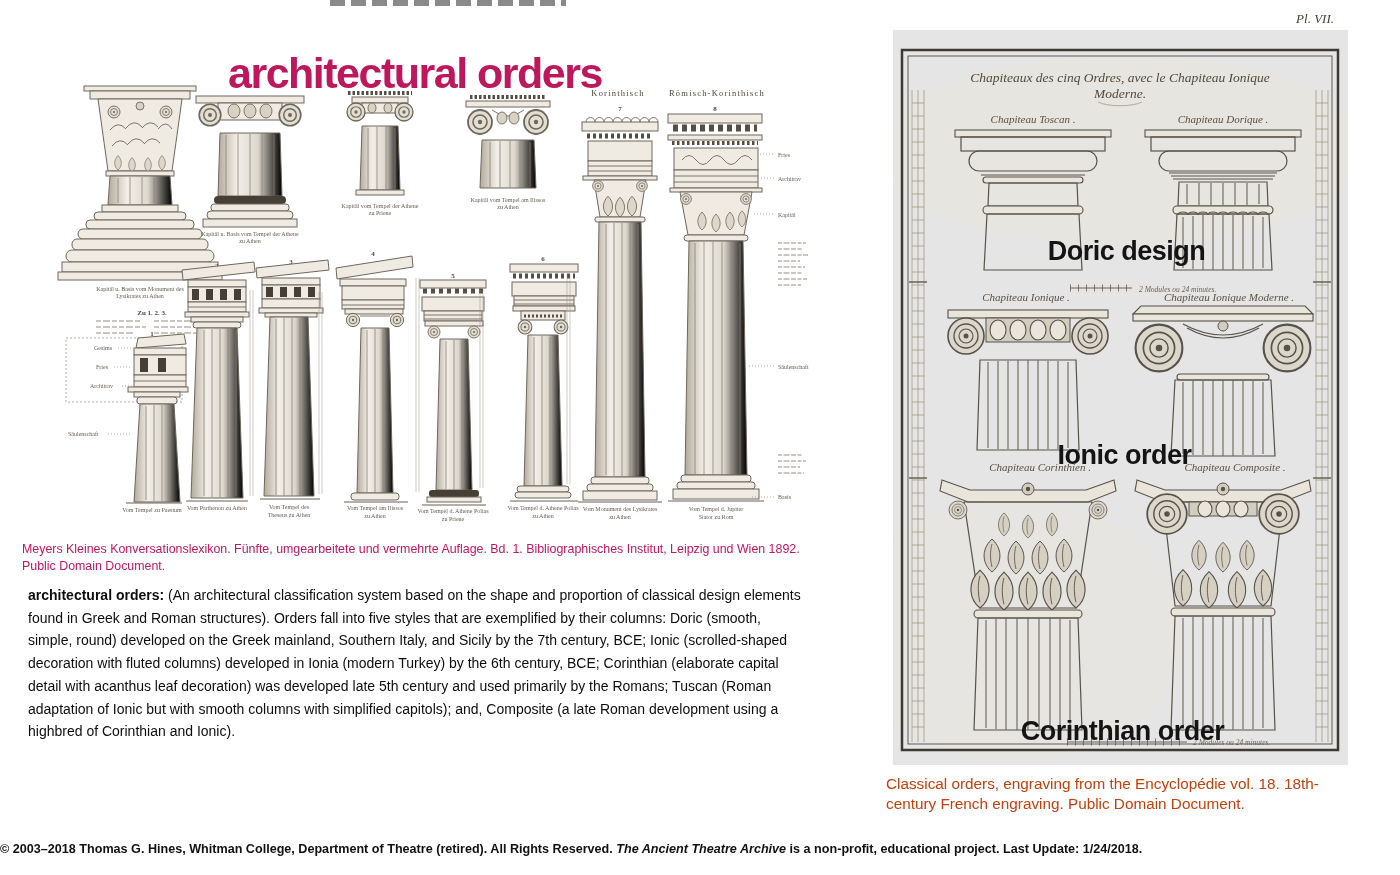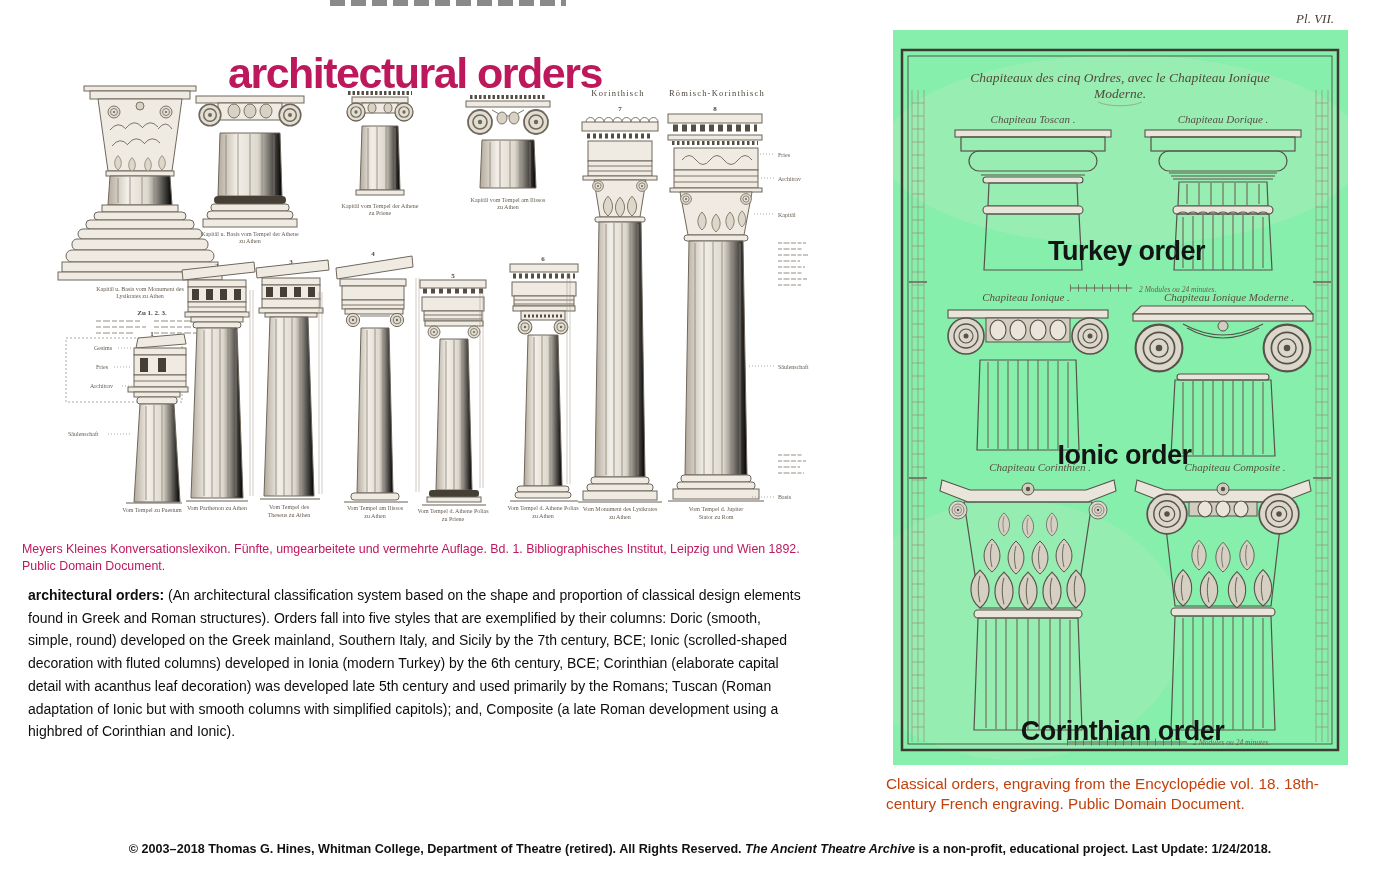--- a/index.html
+++ b/index.html
@@ -8,30 +8,30 @@
   .crop-smudge{position:absolute;left:330px;top:0;width:236px;height:6px;opacity:.55;
         background:repeating-linear-gradient(90deg,#2a2a2a 0 15px,transparent 15px 21px)}
   .title{position:absolute;left:228px;top:20px;font-size:43px;font-weight:700;
         letter-spacing:-1.5px;color:#be185d}
   .left-plate{position:absolute;left:30px;top:78px;width:830px;height:448px}
   .left-caption{position:absolute;left:22px;top:529px;width:812px;font-size:12.4px;
         line-height:1.34;color:#be185d}
   .description{position:absolute;left:28px;top:570px;width:778px;font-size:14px;
         line-height:22.7px;color:#0d0d0d}
   .description b{font-weight:700}
-  .right-block{position:absolute;left:893px;top:30px;width:455px;height:735px;background:#86efac}
+  .right-block{position:absolute;left:893px;top:30px;width:455px;height:735px;background:#e5e5e5}
   .plate-number{position:absolute;top:-19px;right:14px;font:italic 13px "Liberation Serif",serif;color:#4a4036}
   .order-label{position:absolute;left:0;width:100%;text-align:center;font-weight:700;
         font-size:27px;color:#141414;letter-spacing:-.5px;font-family:"Liberation Sans",sans-serif}
   .ol-doric{top:206px;transform:translateX(6px)}
   .ol-ionic{top:410px;transform:translateX(4px)}
   .ol-cor{top:686px;transform:translateX(2px)}
   .right-caption{position:absolute;left:886px;top:759px;width:480px;font-size:15.3px;
         line-height:1.3;color:#c2410c}
-  .footer{position:absolute;left:0;top:829px;width:100%;text-align:center;font-size:12.6px;
+  .footer{position:absolute;left:0;top:829px;width:100%;font-size:12.6px;
         font-weight:700;color:#111}
   
   .lf{fill:#efebe2;stroke:#6f675c;stroke-width:1}
   .lfm{fill:#d8d2c5;stroke:#6f675c;stroke-width:.9}
   .lfd{fill:#453f36;stroke:none}
   .ln{fill:none;stroke:#6f675c;stroke-width:.9}
   .lfl{stroke:#8a8174;stroke-width:.8;fill:none}
   .shaft{fill:url(#lpShaft);stroke:#6f675c;stroke-width:1}
   .gl{stroke:#696156;stroke-width:1.2}
   .dent{stroke:#554e44;fill:none}
@@ -527,21 +527,21 @@
         <rect x="-52" y="130" width="104" height="8" rx="4" class="f1"></rect>
         <path d="M-48,138 L48,138 L52,252 L-52,252 Z" fill="url(#rpShaft)" class="s"></path>
         <path d="M-40,140 V250 M-30,139 V251 M-20,139 V251 M-10,138 V252 M0,138 V252 M10,138 V252 M20,139 V251 M30,139 V251 M40,140 V250" class="fl"></path>
       </g>
 
       <path d="M174,712 H294" class="rl"></path>
         <path d="M174,712 H294" class="rl2"></path>
       <text x="300" y="715" class="rs3">2 Modules ou 24 minutes.</text>
     </svg>
 
-    <div class="order-label ol-doric">Turkey order</div>
+    <div class="order-label ol-doric">Doric design</div>
     <div class="order-label ol-cor">Corinthian order</div>
     <div class="order-label ol-ionic">Ionic order</div>
   </div>
 
   <p class="right-caption">Classical orders, engraving from the Encyclopédie vol. 18. 18th-century French engraving. Public Domain Document.</p>
 
   <p class="footer"><span>© 2003–2018 Thomas G. Hines, Whitman College, Department of Theatre (retired). All Rights Reserved. </span><i>The Ancient Theatre Archive</i><span> is a non-profit, educational project. Last Update: 1/24/2018.</span></p>
 
 </div>
 

